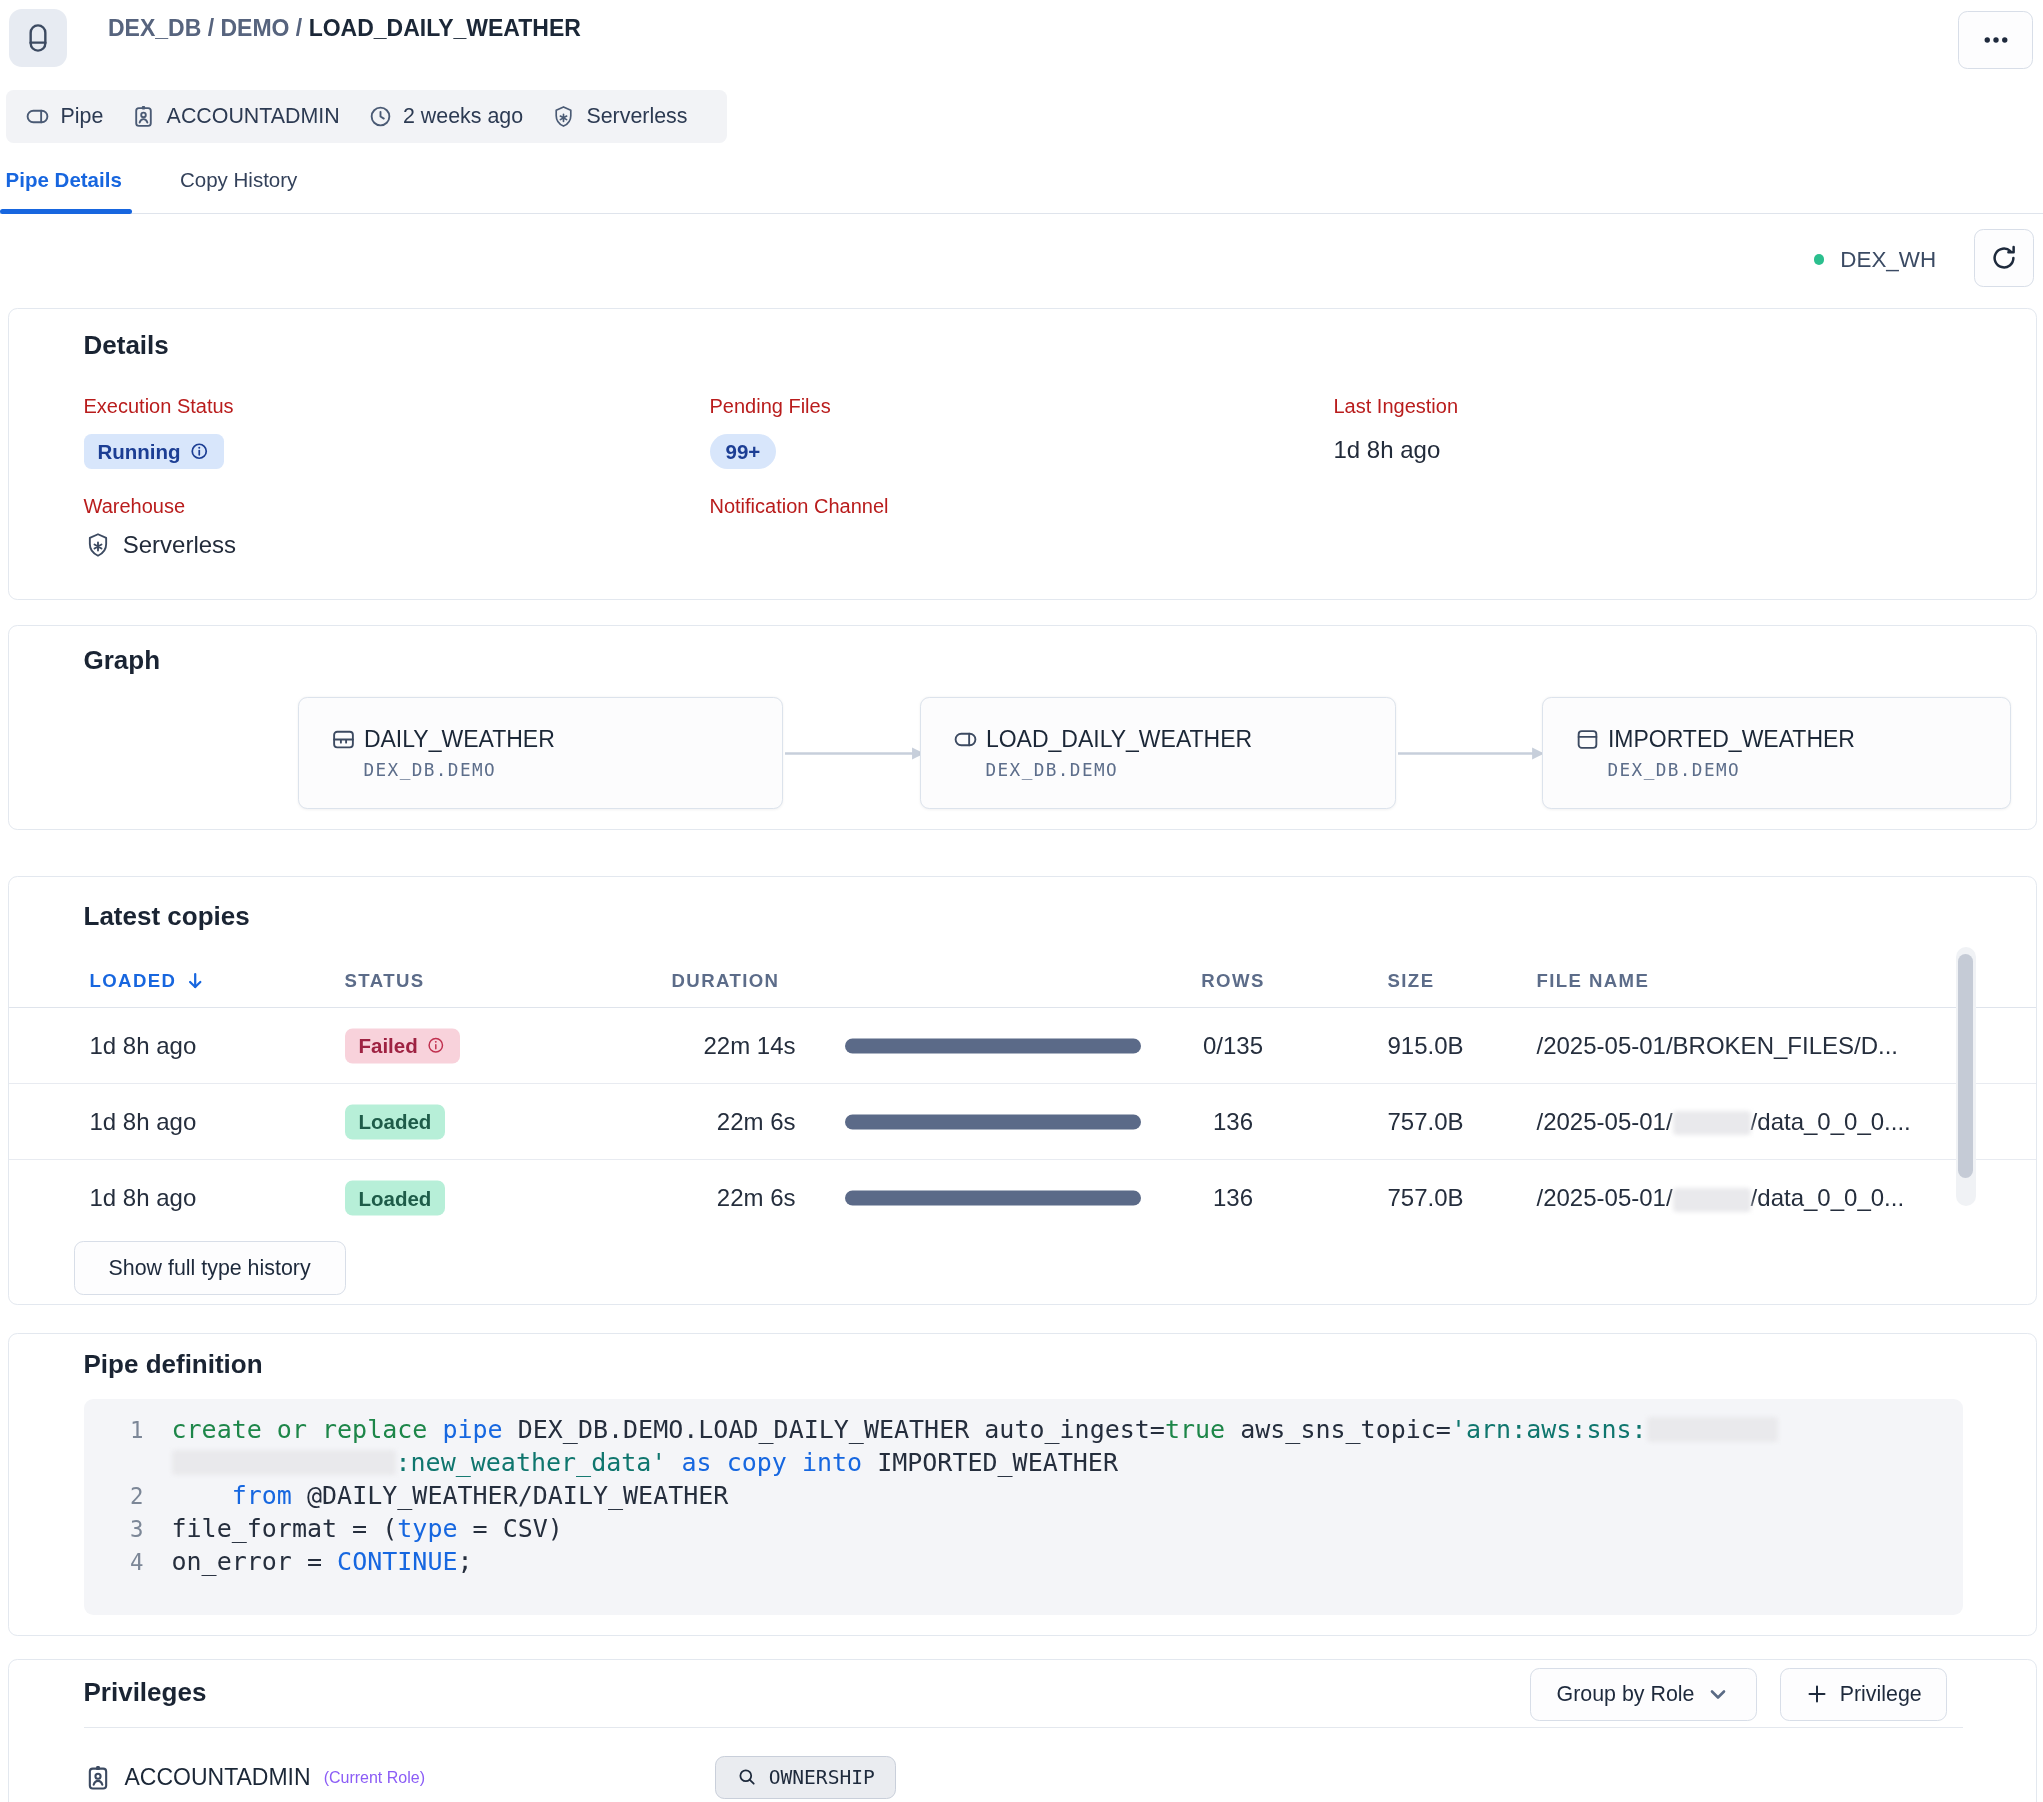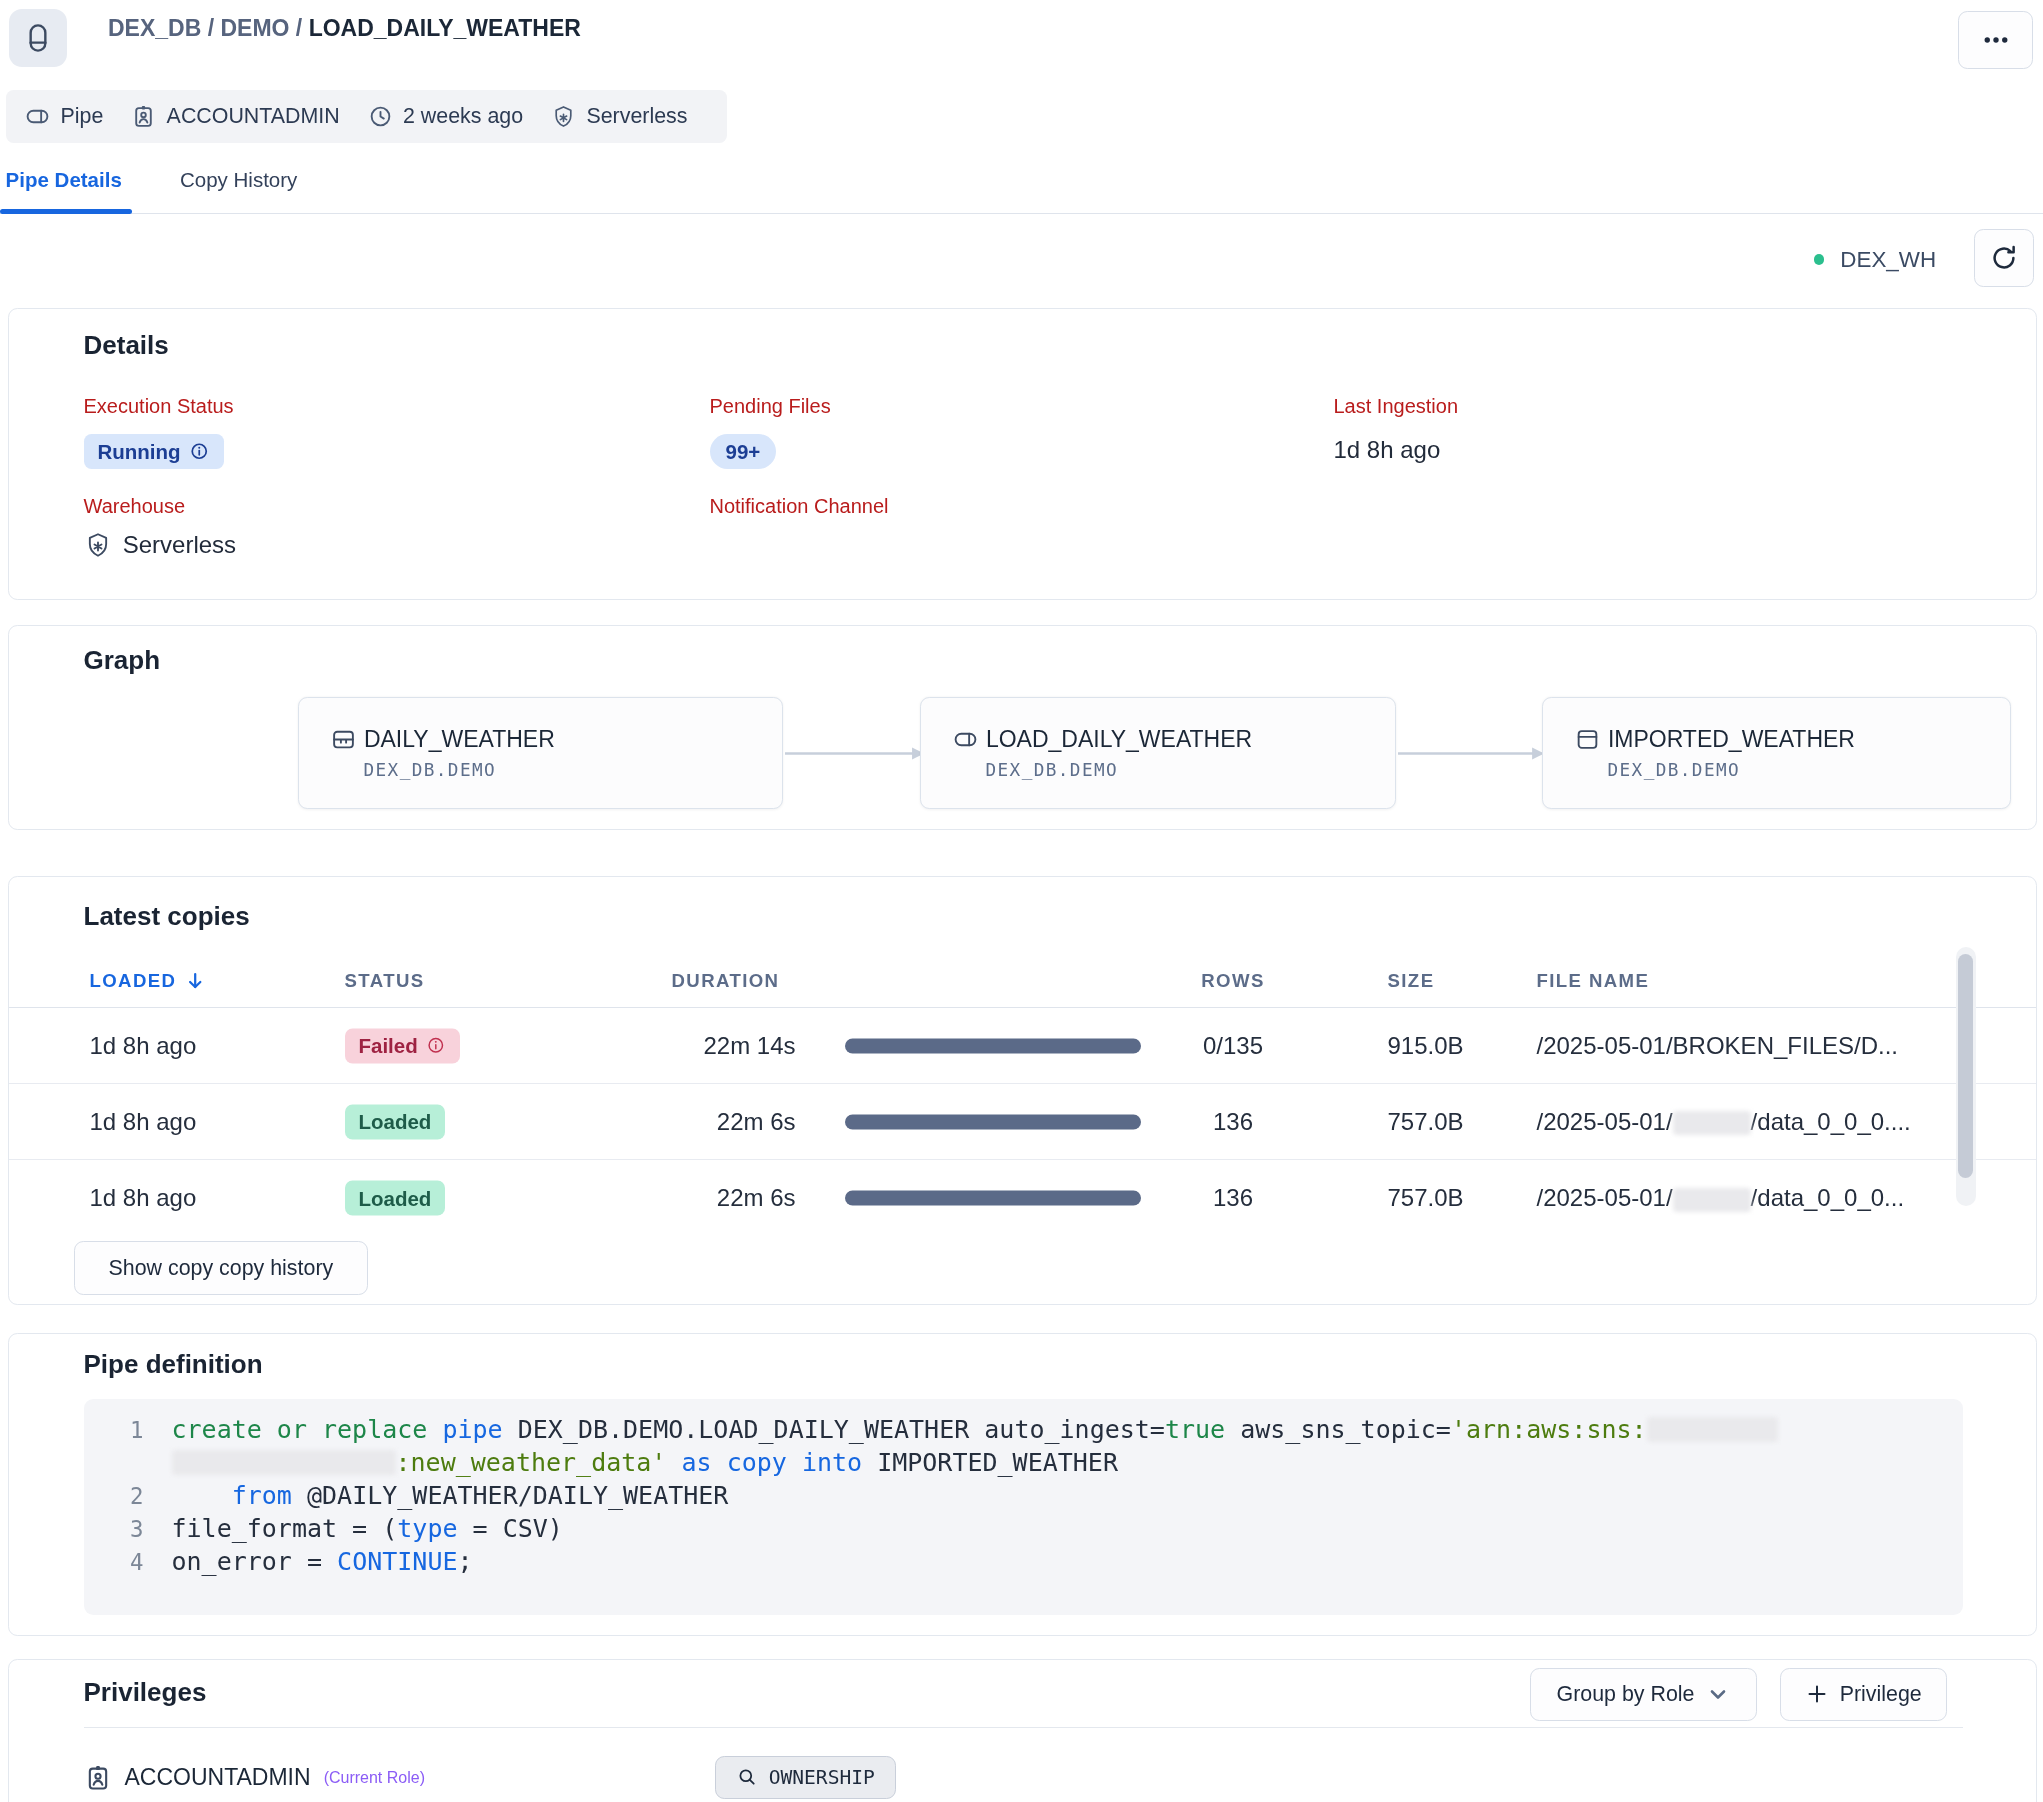--- a/index.html
+++ b/index.html
@@ -94,21 +94,21 @@
     border:1.4px solid #D8DEE8; border-radius:9.3px; background:#FDFDFE; color:#1E2A3C; font-size:21.4px; cursor:pointer; white-space:nowrap; }
   .show-history-btn { position:absolute; left:65px; top:364px; height:54px; padding:0 34px; }
 
   
   .codewrap { position:absolute; left:75px; top:65px; width:1879px; height:216px;
     background:#F4F5F8; border-radius:9.3px; padding-top:14px;
     font-family:"DejaVu Sans Mono", monospace; overflow:hidden; }
   .codeline { display:flex; align-items:center; height:33px; white-space:pre; }
   .lnum { width:60px; flex:none; text-align:right; padding-right:0; color:#7C8797; font-size:22.4px; }
   .ltext { font-size:25px; padding-left:28px; display:flex; align-items:center; white-space:pre; }
-  .tok-p { color:#252E3D; } .tok-g { color:#1D8649; } .tok-b { color:#1667E0; } .tok-r { color:#4d7c0f; }
+  .tok-p { color:#252E3D; } .tok-g { color:#1D8649; } .tok-b { color:#1667E0; } .tok-r { color:#0f766e; }
 
   
   .priv-divider { position:absolute; left:75px; top:67px; width:1879px; height:1.4px; background:#E4E8EE; }
   .groupby-btn { position:absolute; left:1521px; top:7.5px; height:53px; padding:0 26px; }
   .groupby-btn .icon { color:#5A6B85; }
   .addpriv-btn { position:absolute; left:1771px; top:7.5px; height:53px; padding:0 24px; }
   .role-row { position:absolute; left:75px; top:96px; height:43px; display:flex; align-items:center; gap:13px; }
   .role-row .icon { color:#3C4A61; }
   .role-name { font-size:23px; color:#1B2737; font-weight:400; white-space:nowrap; }
   .role-note { font-size:16px; color:#8b5cf6; white-space:nowrap; }
@@ -342,21 +342,21 @@
             <span class="bar"></span>
           </span>
           <span class="tc c5">136</span>
           <span class="tc c6">757.0B</span>
           <span class="tc c7">/2025-05-01/<span class="redact" style="width:78px;height:24px"></span>/data_0_0_0...</span>
         </div>
       </div>
     <div class="scrollbar">
       <div class="scroll-thumb"></div>
     </div>
-    <div class="btn show-history-btn">Show copy copy history</div>
+    <div class="btn show-history-btn">Show full type history</div>
   </div>
 
   <div class="card" id="pipedef-card">
     <div class="card-h" style="top:15px">Pipe definition</div>
     <div class="codewrap" id="code-block">
         <div class="codeline"><span class="lnum">1</span><span class="ltext"><span class="tok-g">create or replace </span><span class="tok-b">pipe </span><span class="tok-p">DEX_DB.DEMO.LOAD_DAILY_WEATHER auto_ingest=</span><span class="tok-g">true</span><span class="tok-p"> aws_sns_topic=</span><span class="tok-r">'arn:aws:sns:</span><span class="redact" style="width:131px;height:25px"></span></span></div>
         <div class="codeline"><span class="lnum"></span><span class="ltext"><span class="redact" style="width:224px;height:25px"></span><span class="tok-r">:new_weather_data'</span><span class="tok-b"> as copy into </span><span class="tok-p">IMPORTED_WEATHER</span></span></div>
         <div class="codeline"><span class="lnum">2</span><span class="ltext"><span class="tok-p">    </span><span class="tok-b">from</span><span class="tok-p"> @DAILY_WEATHER/DAILY_WEATHER</span></span></div>
         <div class="codeline"><span class="lnum">3</span><span class="ltext"><span class="tok-p">file_format = (</span><span class="tok-b">type</span><span class="tok-p"> = CSV)</span></span></div>
         <div class="codeline"><span class="lnum">4</span><span class="ltext"><span class="tok-p">on_error = </span><span class="tok-b">CONTINUE</span><span class="tok-p">;</span></span></div>

